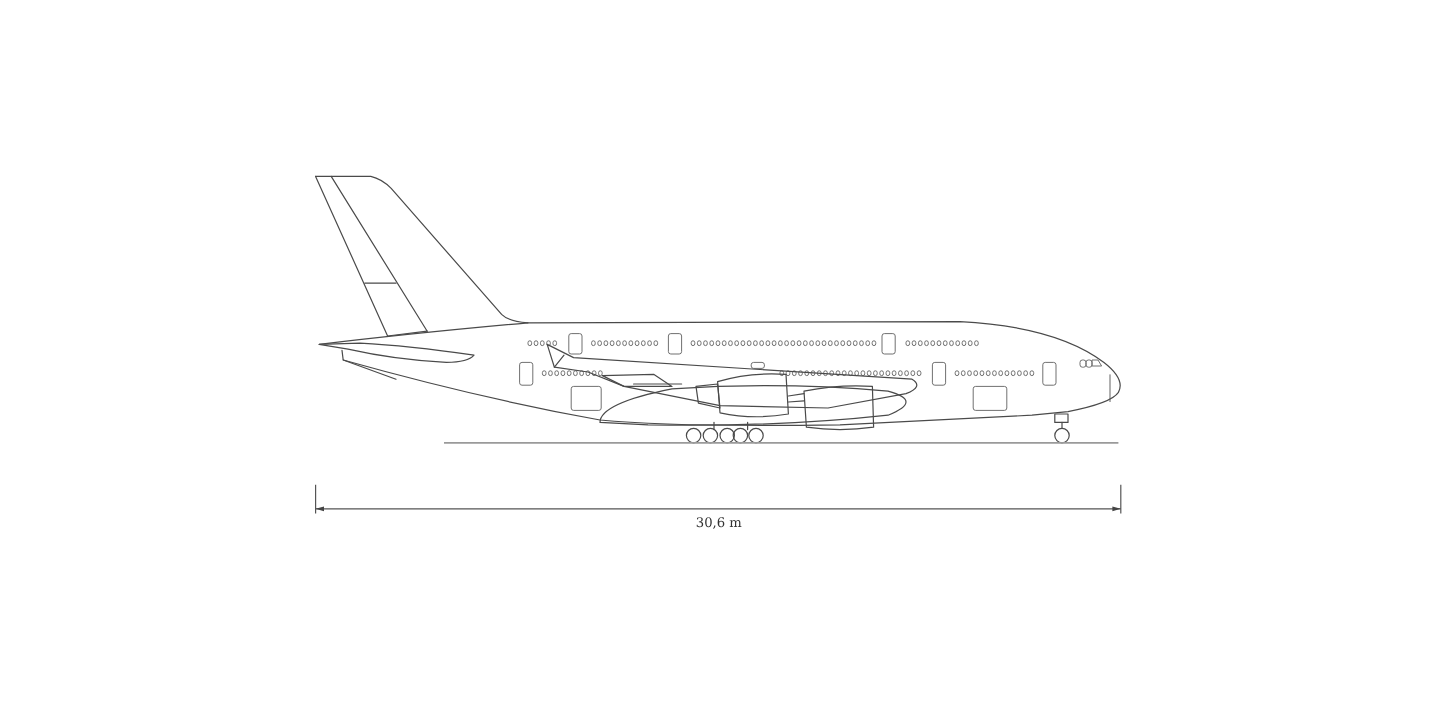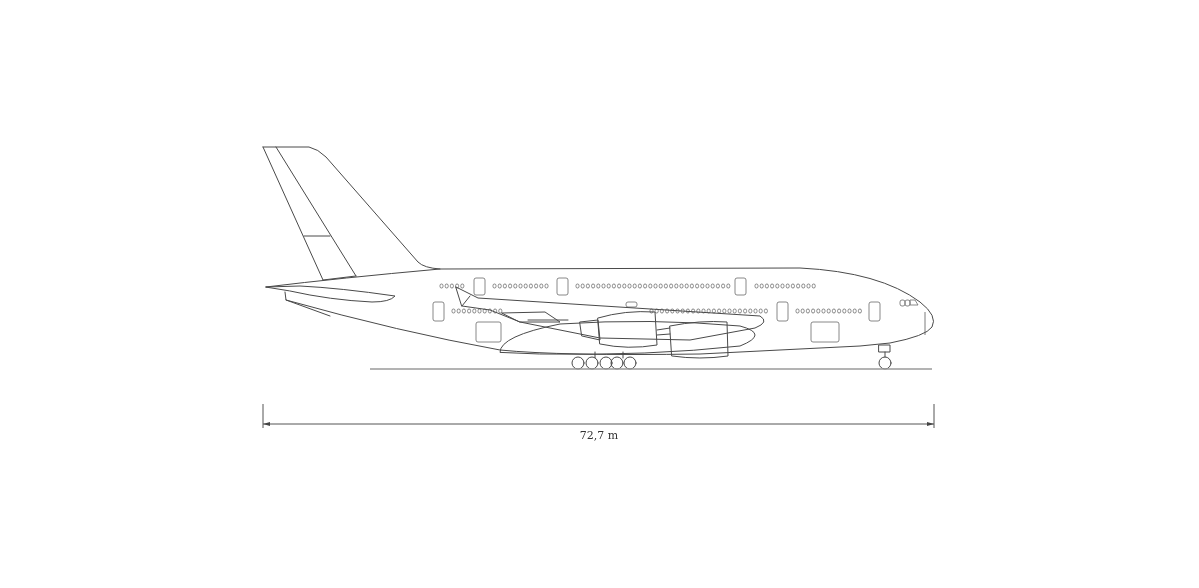--- a/index.html
+++ b/index.html
@@ -210,13 +210,13 @@
 
   <g>
     <line class="dim" x1="263" y1="404" x2="263" y2="428"></line>
     <line class="dim" x1="934" y1="404" x2="934" y2="428"></line>
     <line class="dim" x1="263" y1="424" x2="934" y2="424"></line>
     <path d="M263,424 L270,422 L270,426 Z" fill="#444"></path>
     <path d="M934,424 L927,422 L927,426 Z" fill="#444"></path>
   </g>
 </svg>
 
-<div class="dim-label">72,7 m</div>
+<div class="dim-label">30,6 m</div>
 
 </body></html>

